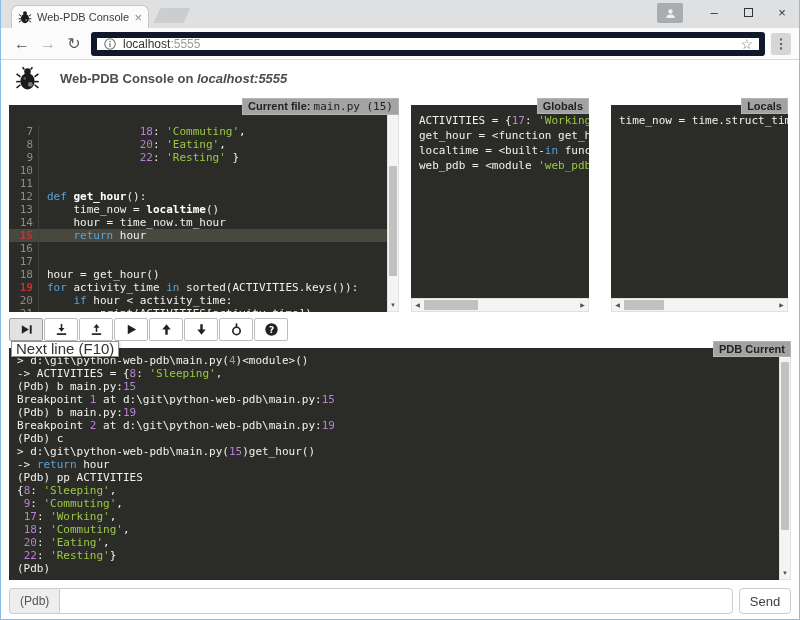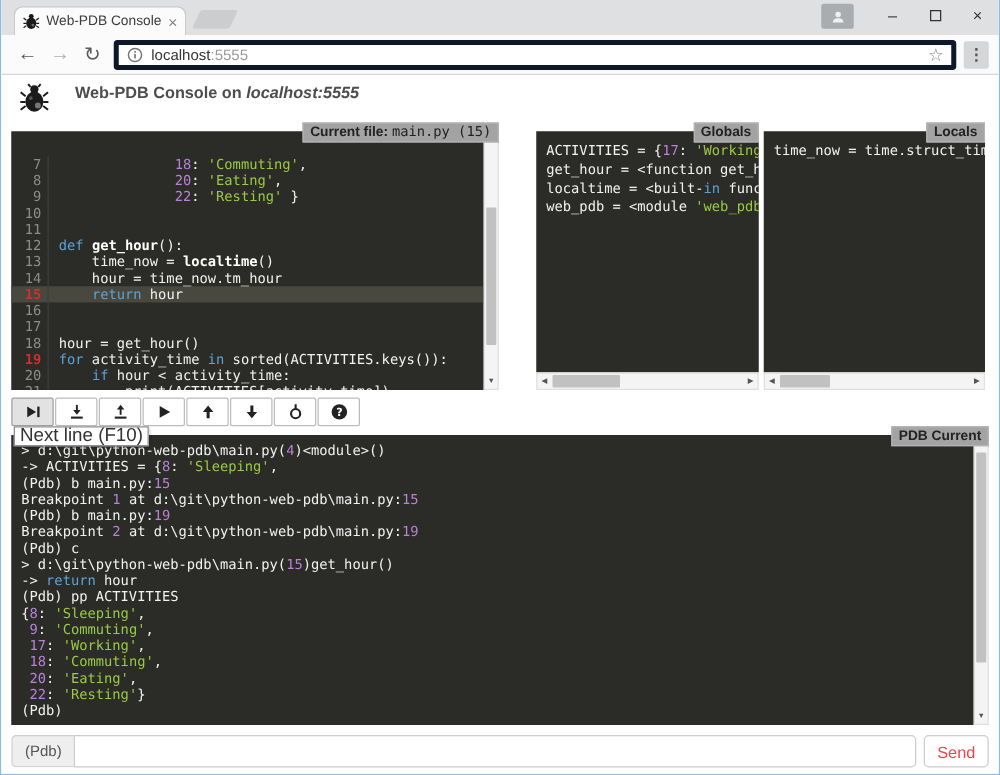--- a/index.html
+++ b/index.html
@@ -14,30 +14,30 @@
   .tab-close { font-size:13px; color:#888; margin-left:2px; line-height:1; cursor:default; }
   .newtab-btn { position:absolute; left:156px; top:8px; width:30px; height:15px; background:#cbcdcf; border-radius:2px; transform:skewX(-25deg); }
   .win-controls { position:absolute; right:0; top:0; height:28px; display:flex; align-items:flex-start; }
   .profile-btn { width:26px; height:20px; margin-top:3px; margin-right:14px; background:#aaadb0; border-radius:2px; display:flex; align-items:center; justify-content:center; }
   .wc { width:34px; height:24px; display:flex; align-items:center; justify-content:center; color:#333; font-size:13px; }
   .maxbox { width:9px; height:9px; border:1px solid #333; display:inline-block; }
 
   .addressbar { position:relative; height:32px; background:#fbfbfc; border-bottom:1px solid #d6d6d6; display:flex; align-items:center; padding:0 8px; }
   .nav-ic { font-size:16px; width:26px; text-align:center; color:#5a5a5a; }
   .nav-ic.disabled { color:#b0b0b0; }
-  .omnibox { flex:1; height:24px; background:#fff; border:4px solid #0f172a; border-radius:3px; margin:0 6px 0 4px; display:flex; align-items:center; padding:0 6px; }
+  .omnibox { flex:1; height:24px; background:#fff; border:6px solid #0f172a; border-radius:3px; margin:0 6px 0 4px; display:flex; align-items:center; padding:0 6px; }
   .omni-info { width:14px; height:14px; margin-right:6px; }
   .omni-host { font-size:12px; color:#333; }
   .omni-port { font-size:12px; color:#999; }
   .omni-star { margin-left:auto; font-size:14px; color:#808080; }
   .menu-btn { width:20px; height:22px; background:#d4d6d8; border-radius:2px; text-align:center; font-size:13px; font-weight:bold; color:#555; line-height:22px; }
 
   
   .page { position:relative; width:798px; height:559px; background:#fff; }
-  .app-header { position:absolute; left:14px; top:6px; display:flex; }
+  .app-header { position:absolute; left:14px; top:6px; display:flex; align-items:center; }
   .app-bug { width:25px; height:25px; }
   .app-title { margin-left:20px; font-size:13px; font-weight:bold; color:#4d4d4d; }
   .app-title .host { font-style:italic; }
 
   .panel { position:absolute; }
   .badge { position:absolute; top:-7px; right:0; z-index:5; background:#a3a3a3; border:1px solid #b4b4b4; padding:0 5px; font-size:11px; font-weight:bold; color:#222; line-height:14px; white-space:nowrap; }
   .badge .mono { font-family:"DejaVu Sans Mono", monospace; font-weight:normal; }
 
   .darkarea { position:absolute; background:#2b2b27; overflow:hidden; font-family:"DejaVu Sans Mono", monospace; font-size:11px; color:#f1f1f1; white-space:pre; }
 
@@ -73,21 +73,21 @@
   
   .toolbar { position:absolute; left:8px; top:258px; display:flex; }
   .tb-btn { width:34px; height:23px; background:#fff; border:1px solid #bcbcbc; border-radius:2px; margin-right:1px; display:flex; align-items:center; justify-content:center; }
   .tb-btn.hover { background:#e2e2e2; border-color:#9f9f9f; }
   .tooltip { position:absolute; left:10px; top:281px; z-index:9; background:#fff; border:1px solid #8f8f8f; font-size:15px; color:#333; padding:0 4px; line-height:14px; box-shadow:1px 1px 2px rgba(0,0,0,.2); white-space:nowrap; }
 
   
   .inputbar { position:absolute; left:8px; top:528px; width:782px; height:26px; display:flex; }
   .prompt-addon { background:#eee; border:1px solid #ccc; border-right:none; border-radius:4px 0 0 4px; font-size:12px; color:#555; padding:0 10px; line-height:24px; }
   .cmd-input { flex:1; border:1px solid #ccc; border-radius:0 4px 4px 0; font-size:12px; padding:0 8px; outline:none; font-family:"DejaVu Sans Mono", monospace; }
-  .send-btn { margin-left:6px; width:52px; background:#fff; border:1px solid #ccc; border-radius:4px; font-size:13px; color:#ef4444; font-family:"Liberation Sans", sans-serif; }
+  .send-btn { margin-left:6px; width:52px; background:#fff; border:1px solid #ccc; border-radius:4px; font-size:13px; color:#404040; font-family:"Liberation Sans", sans-serif; }
   svg { display:block; }
 </style>
 </head>
 <body>
 
 <div class="window">
 
   <div class="tabstrip">
     <div class="tab">
       <span class="favicon">
@@ -174,21 +174,21 @@
       <div class="darkarea" style="left:0;top:0;right:12px;bottom:0;">
         <div class="code-scroll" id="code-lines"><div class="code-line"><span class="ln">7</span><span class="lt"><span class="tk-p">              </span><span class="tk-n">18</span><span class="tk-p">: </span><span class="tk-s">'Commuting'</span><span class="tk-p">,</span></span></div><div class="code-line"><span class="ln">8</span><span class="lt"><span class="tk-p">              </span><span class="tk-n">20</span><span class="tk-p">: </span><span class="tk-s">'Eating'</span><span class="tk-p">,</span></span></div><div class="code-line"><span class="ln">9</span><span class="lt"><span class="tk-p">              </span><span class="tk-n">22</span><span class="tk-p">: </span><span class="tk-s">'Resting'</span><span class="tk-p"> }</span></span></div><div class="code-line"><span class="ln">10</span><span class="lt"></span></div><div class="code-line"><span class="ln">11</span><span class="lt"></span></div><div class="code-line"><span class="ln">12</span><span class="lt"><span class="tk-k">def</span><span class="tk-p"> </span><span class="tk-b">get_hour</span><span class="tk-p">():</span></span></div><div class="code-line"><span class="ln">13</span><span class="lt"><span class="tk-p">    time_now = </span><span class="tk-b">localtime</span><span class="tk-p">()</span></span></div><div class="code-line"><span class="ln">14</span><span class="lt"><span class="tk-p">    hour = time_now.tm_hour</span></span></div><div class="code-line current"><span class="ln red">15</span><span class="lt"><span class="tk-p">    </span><span class="tk-k">return</span><span class="tk-p"> hour</span></span></div><div class="code-line"><span class="ln">16</span><span class="lt"></span></div><div class="code-line"><span class="ln">17</span><span class="lt"></span></div><div class="code-line"><span class="ln">18</span><span class="lt"><span class="tk-p">hour = get_hour()</span></span></div><div class="code-line"><span class="ln red">19</span><span class="lt"><span class="tk-k">for</span><span class="tk-p"> activity_time </span><span class="tk-k">in</span><span class="tk-p"> sorted(ACTIVITIES.keys()):</span></span></div><div class="code-line"><span class="ln">20</span><span class="lt"><span class="tk-p">    </span><span class="tk-k">if</span><span class="tk-p"> hour &lt; activity_time:</span></span></div><div class="code-line"><span class="ln">21</span><span class="lt"><span class="tk-p">        print(ACTIVITIES[activity_time])</span></span></div></div>
       </div>
       <div class="vscroll">
         <div class="arr up">▲</div>
         <div class="thumb" style="top:60px;height:110px;"></div>
         <div class="arr dn">▼</div>
       </div>
     </div>
 
-    <div class="panel" style="left:428px;top:45px;width:178px;height:207px;">
+    <div class="panel" style="left:410px;top:45px;width:178px;height:207px;">
       <div class="badge">Globals</div>
       <div class="darkarea vars vars-pad" style="left:0;top:0;right:0;bottom:14px;" id="globals-lines"><div class="out-line"><span class="tk-p">ACTIVITIES = {</span><span class="tk-n">17</span><span class="tk-p">: </span><span class="tk-s">'Working'</span></div><div class="out-line"><span class="tk-p">get_hour = &lt;function get_hour at </span></div><div class="out-line"><span class="tk-p">localtime = &lt;built-</span><span class="tk-k">in</span><span class="tk-p"> function localt</span></div><div class="out-line"><span class="tk-p">web_pdb = &lt;module </span><span class="tk-s">'web_pdb'</span></div></div>
       <div class="hscroll">
         <div class="arr lf">◀</div>
         <div class="thumb" style="left:12px;width:54px;"></div>
         <div class="arr rt">▶</div>
       </div>
     </div>
 
     <div class="panel" style="left:610px;top:45px;width:177px;height:207px;">

